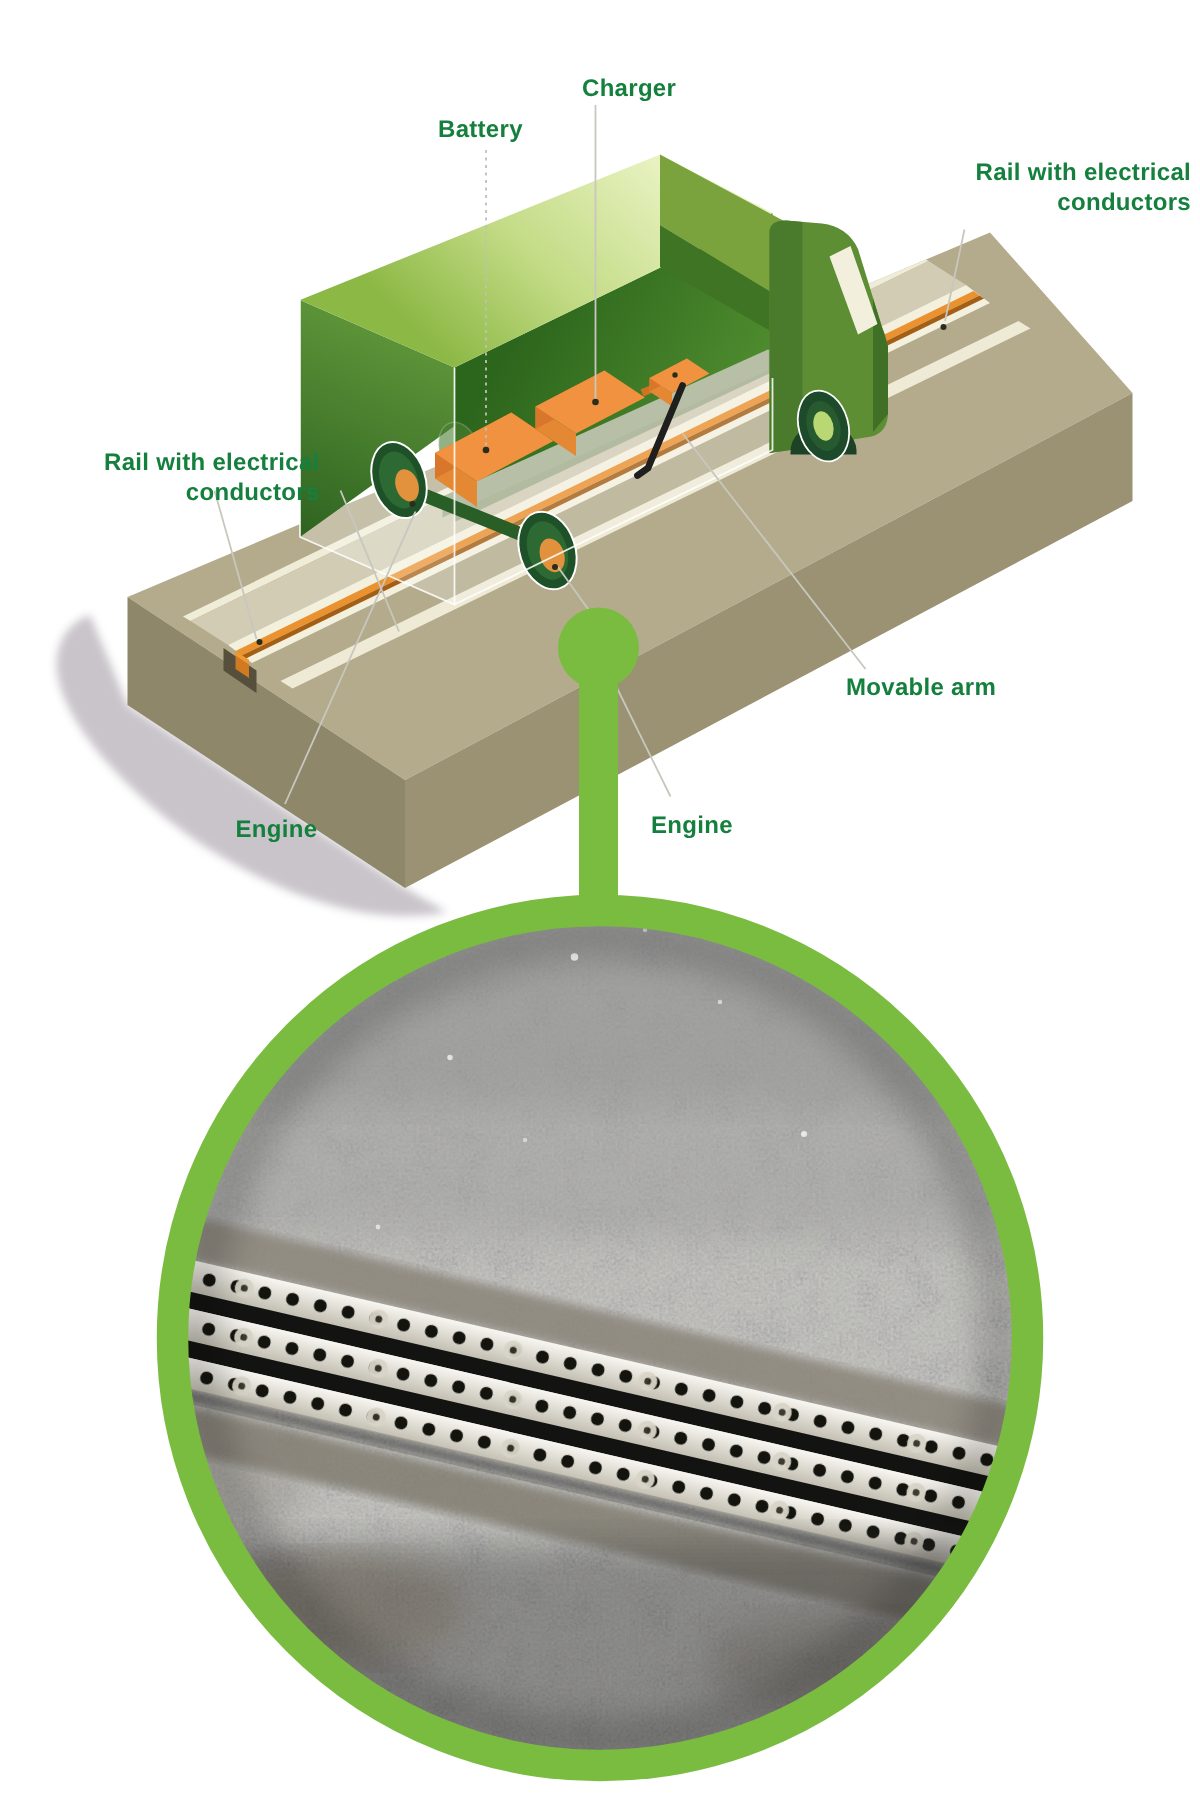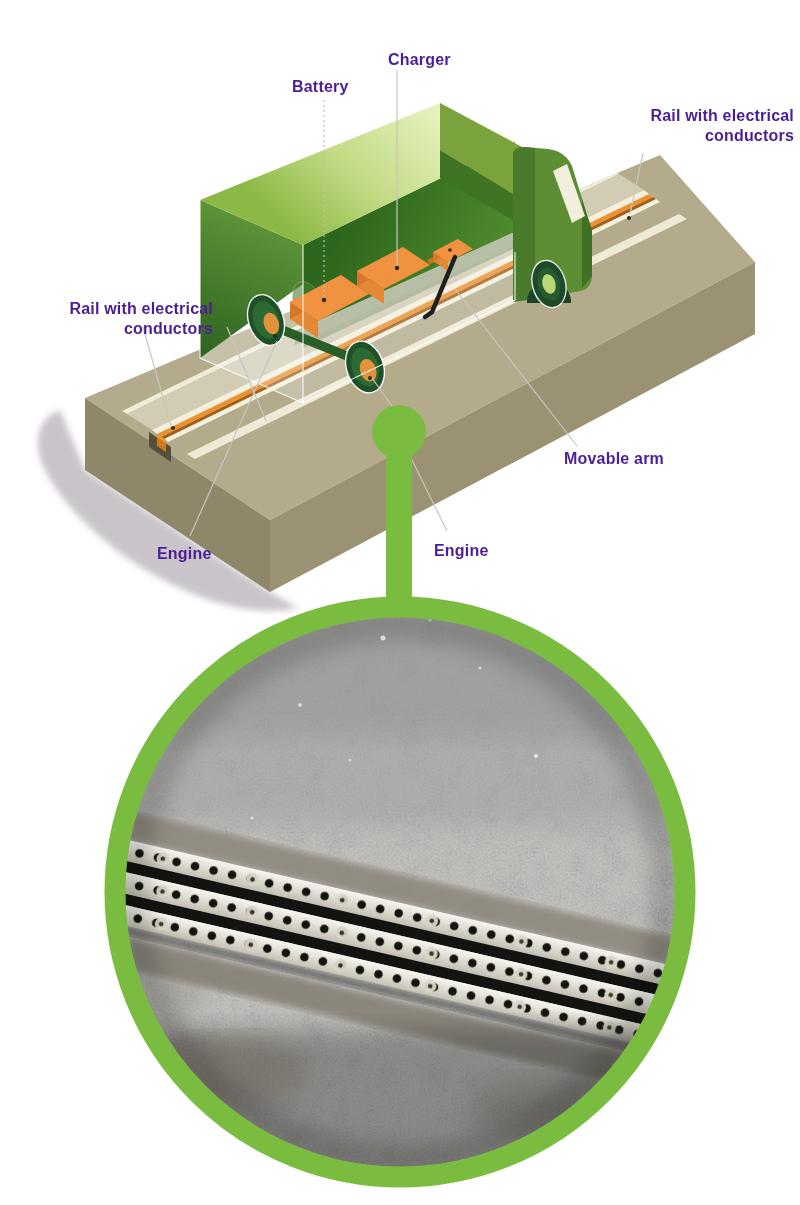--- a/index.html
+++ b/index.html
@@ -2,21 +2,21 @@
 <html><head>
 <meta charset="utf-8">
 <style>
   html,body{margin:0;padding:0;background:#ffffff;}
   .stage{
     position:relative;width:800px;height:1205px;background:#ffffff;overflow:hidden;
     font-family:"Liberation Sans","DejaVu Sans",sans-serif;
   }
   .stage svg{position:absolute;left:0;top:0;}
   .lbl{
-    position:absolute;color:#4c1d95;font-weight:700;font-size:16px;
+    position:absolute;color:#15803d;font-weight:700;font-size:16px;
     line-height:1.28;letter-spacing:.2px;white-space:nowrap;
   }
   .lbl.wrap{white-space:normal;text-align:right;}
 </style>
 </head>
 <body>
 
 <div class="stage">
 
 <svg width="800" height="1205" viewBox="0 0 800 1205">

